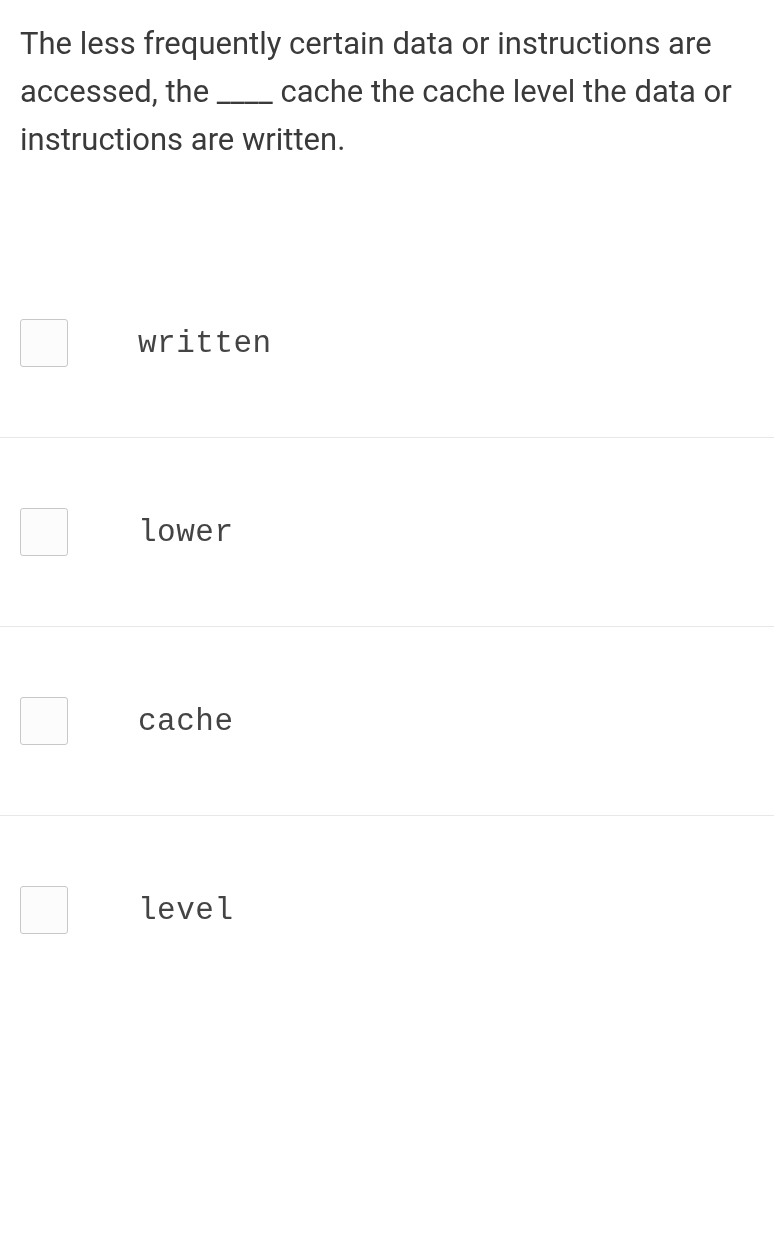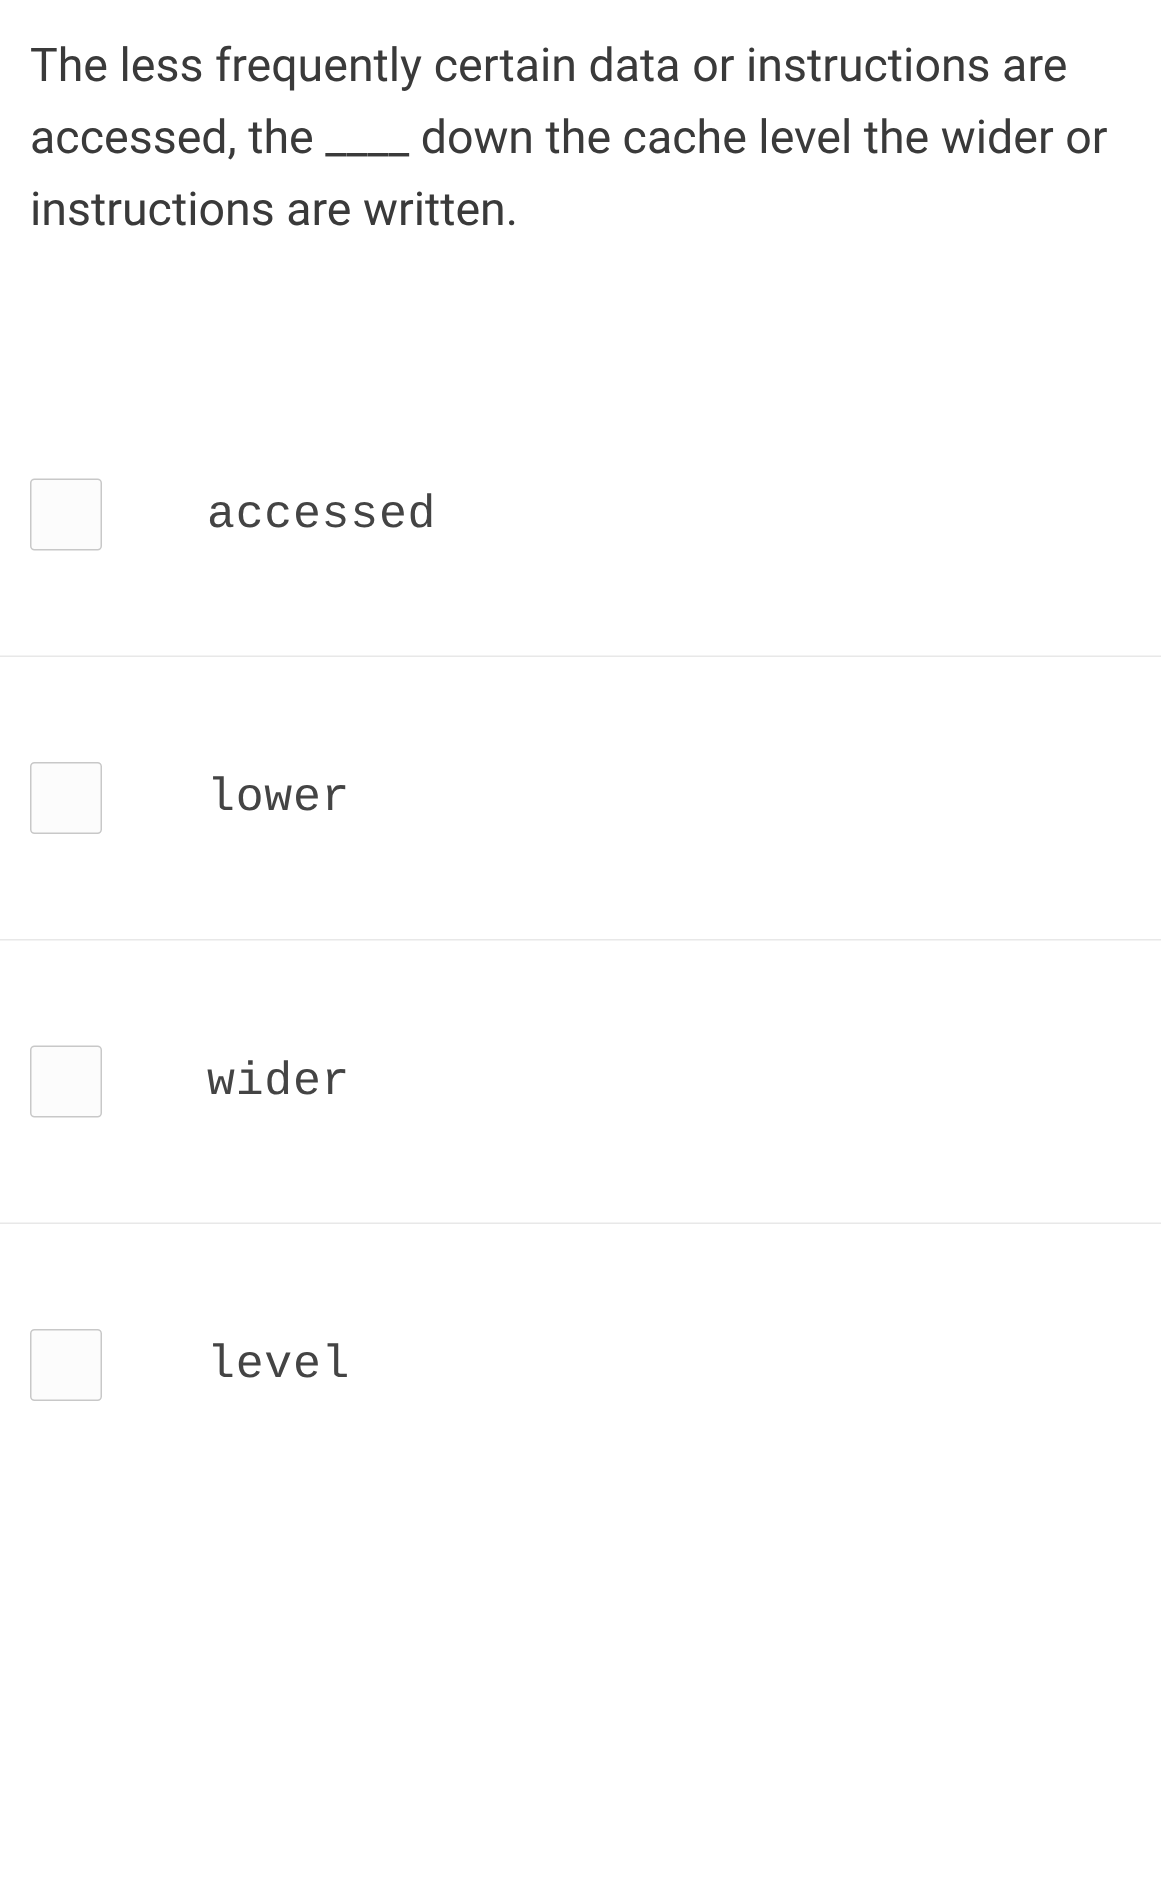--- a/index.html
+++ b/index.html
@@ -47,32 +47,32 @@
       font-size: 31px;
       color: #444;
       margin-left: 70px;
       font-weight: 400;
       letter-spacing: 0.5px;
     }
   </style>
 </head>
 <body>
 
-<div class="question-text">The less frequently certain data or instructions are accessed, the ____ down the cache level the wider or instructions are written.</div>
+<div class="question-text">The less frequently certain data or instructions are accessed, the ____ cache the cache level the data or instructions are written.</div>
 
 <div class="options">
   <div class="option-row">
     <div class="checkbox"></div>
-    <div class="option-label">accessed</div>
+    <div class="option-label">written</div>
   </div>
   <div class="option-row">
     <div class="checkbox"></div>
     <div class="option-label">lower</div>
   </div>
   <div class="option-row">
     <div class="checkbox"></div>
-    <div class="option-label">wider</div>
+    <div class="option-label">cache</div>
   </div>
   <div class="option-row">
     <div class="checkbox"></div>
     <div class="option-label">level</div>
   </div>
 </div>
 
 </body></html>

